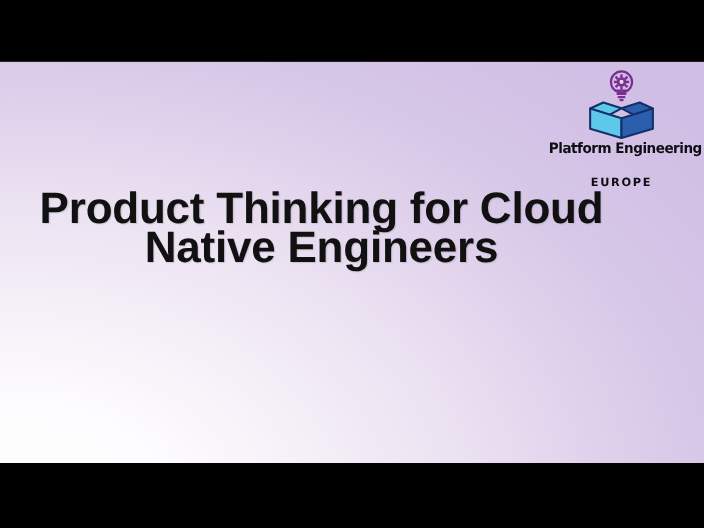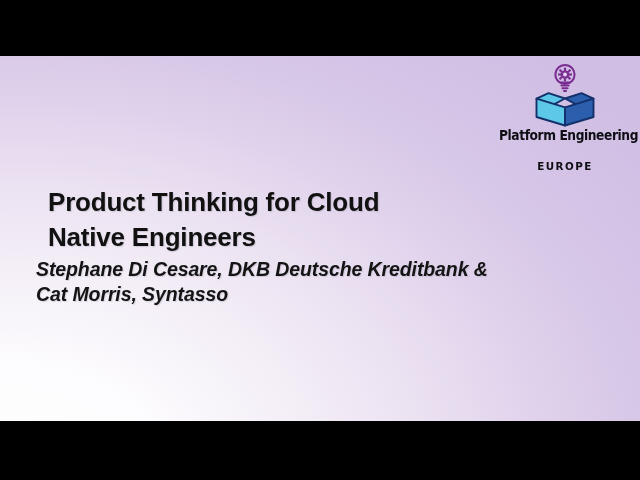--- a/index.html
+++ b/index.html
@@ -93,29 +93,30 @@
     font-weight: 700;
     letter-spacing: 1.5px;
     color: #0e0e14;
   }
 
   
   #talk-title {
     position: absolute;
     left: 36px;
     top: 117px;
-    margin: 12px;
+    margin: 0;
     font-family: "Liberation Sans", sans-serif;
-    font-size: 26px;
+    font-size: 40px;
     font-weight: 700;
     line-height: 35px;
     color: #111111;
     letter-spacing: -0.2px;
     white-space: pre-line;
     text-shadow: 1px 1px 1px rgba(150,140,160,0.35);
+    text-align: center;
   }
   #talk-speakers {
     position: absolute;
     left: 36px;
     top: 201px;
     margin: 0;
     font-family: "Liberation Sans", sans-serif;
     font-size: 19.5px;
     font-weight: 700;
     font-style: italic;
@@ -167,20 +168,18 @@
 
         <path d="M65.5 38.6 L37 47.4 L37 65.5 L65.5 57.0 Z" fill="#2b5fad" stroke="#14306b" stroke-width="1.9" stroke-linejoin="round"></path>
       </svg>
 
       <span id="logo-wordmark">Platform Engineering Day</span>
       <span id="logo-region">EUROPE</span>
     </div>
 
     <h1 id="talk-title">Product Thinking for Cloud
 Native Engineers</h1>
-    <p id="talk-speakers">Stephane Di Cesare, DKB Deutsche Kreditbank &amp;
-Cat Morris, Syntasso</p>
 
   </div>
 
   <div id="letterbox-bottom" class="letterbox"></div>
 
 </div>
 
 </body></html>

